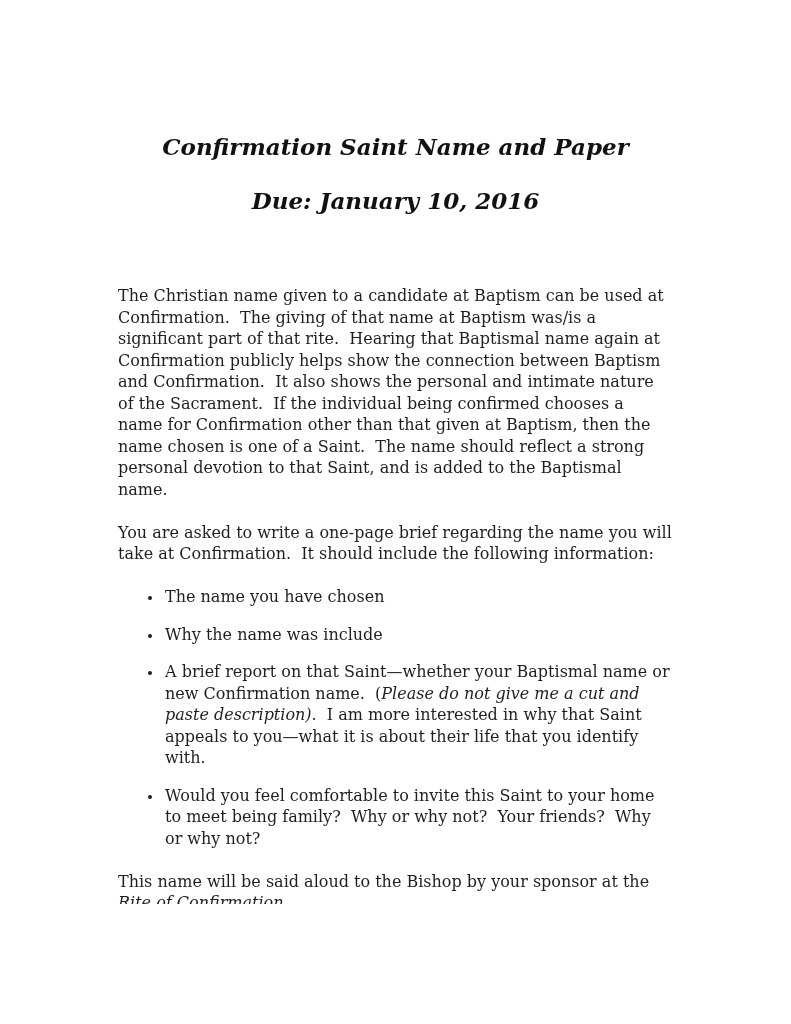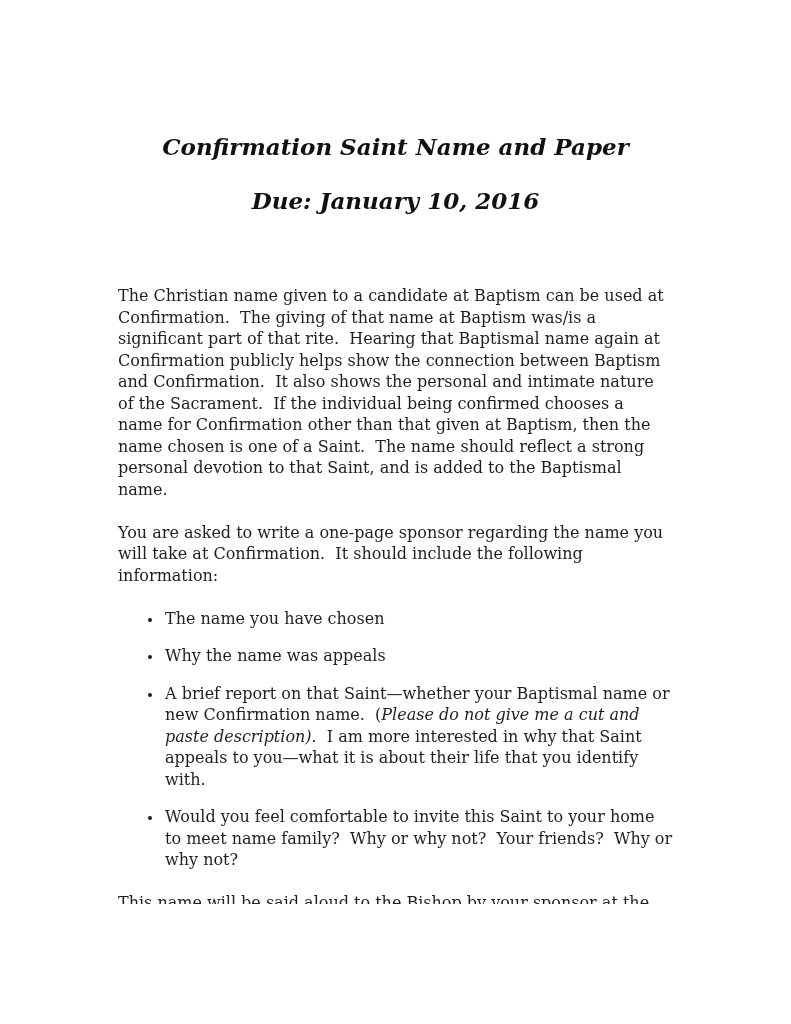--- a/index.html
+++ b/index.html
@@ -63,24 +63,24 @@
 
 <div class="page">
 
   <div class="title title-main">Confirmation Saint Name and Paper</div>
 
   <div class="title title-due">Due:  January 10, 2016</div>
 
 
   <p>The Christian name given to a candidate at Baptism can be used at Confirmation.  The giving of that name at Baptism was/is a significant part of that rite.  Hearing that Baptismal name again at Confirmation publicly helps show the connection between Baptism and Confirmation.  It also shows the personal and intimate nature of the Sacrament.  If the individual being confirmed chooses a name for Confirmation other than that given at Baptism, then the name chosen is one of a Saint.  The name should reflect a strong personal devotion to that Saint, and is added to the Baptismal name.</p>
 
-  <p>You are asked to write a one-page sponsor regarding the name you will take at Confirmation.  It should include the following information:</p>
+  <p>You are asked to write a one-page brief regarding the name you will take at Confirmation.  It should include the following information:</p>
 
   <ul class="bullets">
     <li>The name you have chosen</li>
-    <li>Why the name was appeals</li>
+    <li>Why the name was include</li>
     <li><span>A brief report on that Saint—whether your Baptismal name or new Confirmation name.  (</span><span class="italic">Please do not give me a cut and paste description).</span><span>  I am more interested in why that Saint appeals to you—what it is about their life that you identify with.</span></li>
-    <li>Would you feel comfortable to invite this Saint to your home to meet name family?  Why or why not?  Your friends?  Why or why not?</li>
+    <li>Would you feel comfortable to invite this Saint to your home to meet being family?  Why or why not?  Your friends?  Why or why not?</li>
   </ul>
 
   <p><span>This name will be said aloud to the Bishop by your sponsor at the </span><span class="italic">Rite of Confirmation</span><span>.</span></p>
 
 </div>
 
 </body></html>

